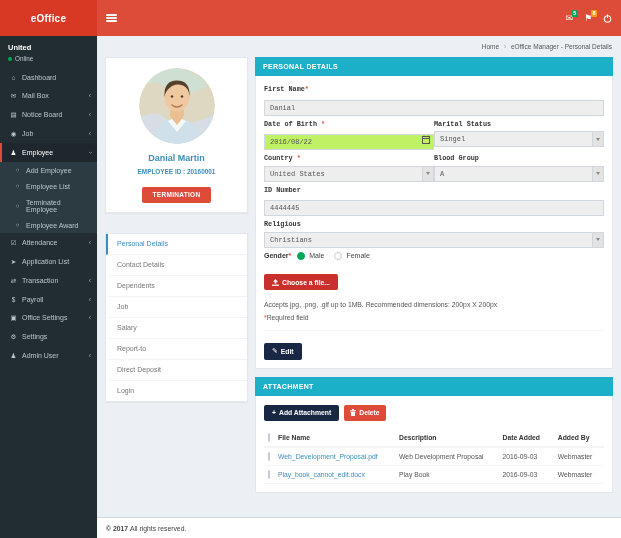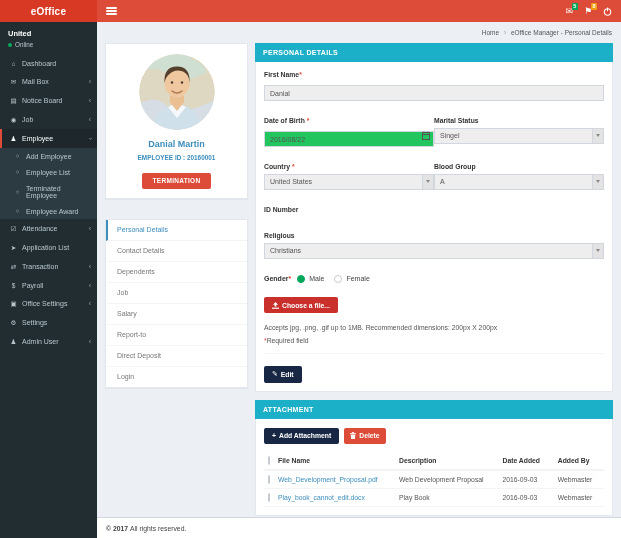--- a/index.html
+++ b/index.html
@@ -1,20 +1,20 @@
 <!DOCTYPE html>
 <html><head>
 <meta charset="utf-8">
 <style>
   * { margin:0; padding:0; box-sizing:border-box; }
   body { background:#ecf0f5; font-family:"Liberation Sans","DejaVu Sans",sans-serif; }
   .app { width:621px; height:538px; display:flex; flex-direction:column; overflow:hidden; background:#ecf0f5; }
 
   
-  .topbar { height:22px; display:flex; background:#dd4b39; flex-shrink:0; }
+  .topbar { height:36px; display:flex; background:#dd4b39; flex-shrink:0; }
   .logo { width:97px; background:#d73925; color:#fff; font-size:10px; font-weight:bold;
           display:flex; align-items:center; justify-content:center; letter-spacing:.2px; }
   .topnav { flex:1; display:flex; align-items:center; }
   .hamburger { margin-left:9px; width:11px; height:8px; display:flex; flex-direction:column; justify-content:space-between; cursor:pointer; }
   .hamburger i { display:block; height:1.6px; background:#fff; border-radius:1px; }
   .topnav-right { margin-left:auto; display:flex; align-items:center; gap:11px; margin-right:9px; }
   .tico { position:relative; color:#fff; font-size:9px; line-height:9px; cursor:pointer; }
   .badge { position:absolute; top:-4px; right:-5px; font-size:5.5px; line-height:1; padding:1px 1.5px;
            color:#fff; border-radius:1px; font-weight:bold; }
   .badge.green { background:#00a65a; } .badge.orange { background:#f39c12; }
@@ -60,27 +60,27 @@
   .pm-item { padding:6.5px 9px; font-size:7px; color:#777; border-bottom:1px solid #f4f4f4;
              border-left:2px solid transparent; cursor:pointer; }
   .pm-item:last-child { border-bottom:none; }
   .pm-item.active { color:#3c8dbc; border-left-color:#3c8dbc; }
 
   
   .right-col { flex:1; min-width:0; display:flex; flex-direction:column; gap:8px; }
   .panel-head { background:#1cb0c8; color:#fff; font-size:7px; font-weight:bold; padding:6px 8px; letter-spacing:.3px; }
   .panel-body { background:#fff; border:1px solid #e3e8ee; border-top:none; padding:9px 8px 8px; }
 
-  .frow { display:flex; margin-bottom:16px; }
+  .frow { display:flex; margin-bottom:4px;font-family:Liberation Mono, monospace; }
   .fcol { flex:1; min-width:0; }
   .flabel { font-size:6.8px; font-weight:bold; color:#333; margin-bottom:3.5px; }
   .star { color:#dd4b39; }
   .finput { width:100%; height:16px; background:#eeeeee; border:1px solid #d2d6de; font-size:7px;
             color:#555; padding:0 5px; font-family:inherit; }
-  .finput.white { background:#22c55e; }
+  .finput.white { background:#bef264; }
   .datewrap { position:relative; }
   .datewrap .cal { position:absolute; right:4px; top:3.5px; }
   .fselect { position:relative; height:16px; background:#eeeeee; border:1px solid #d2d6de;
              display:flex; align-items:center; padding:0 16px 0 5px; font-size:7px; color:#555; cursor:pointer; }
   .caret-box { position:absolute; right:0; top:0; bottom:0; width:11px; background:#e3e3e3;
                border-left:1px solid #d2d6de; display:flex; align-items:center; justify-content:center; }
   .caret { width:0; height:0; border-left:2.5px solid transparent; border-right:2.5px solid transparent;
            border-top:3px solid #888; }
 
   .gender-row { display:flex; align-items:center; gap:4px; margin:3px 0 12px; font-size:7px; color:#333; }
@@ -332,20 +332,21 @@
                     <span class="caret-box">
                         <span class="caret"></span>
                       </span>
                   </div>
                 </div>
               </div>
 
               <div class="frow">
                 <div class="fcol">
                   <div class="flabel"><span>ID Number</span></div>
+                  <input class="finput" value="4444445" style="">
                 </div>
               </div>
 
               <div class="frow">
                 <div class="fcol">
                   <div class="flabel"><span>Religious</span></div>
                   <div class="fselect">
                     <span>Christians</span>
                     <span class="caret-box">
                         <span class="caret"></span>

